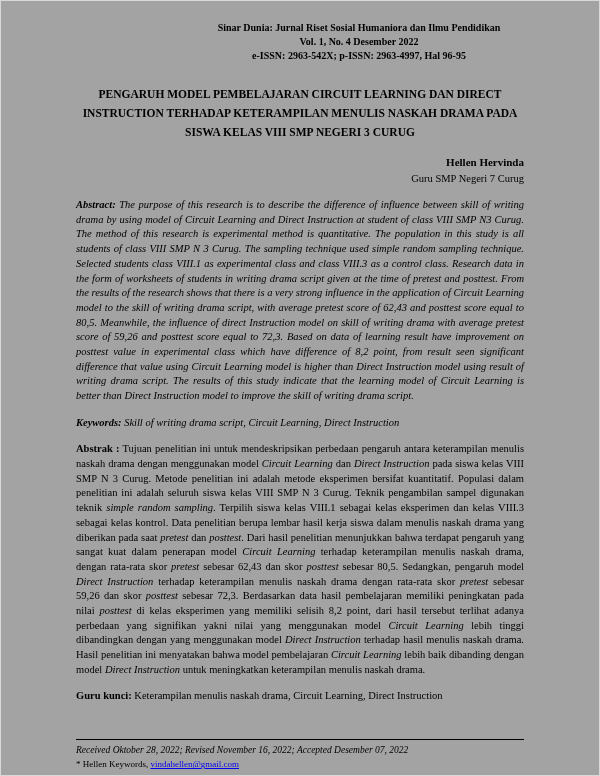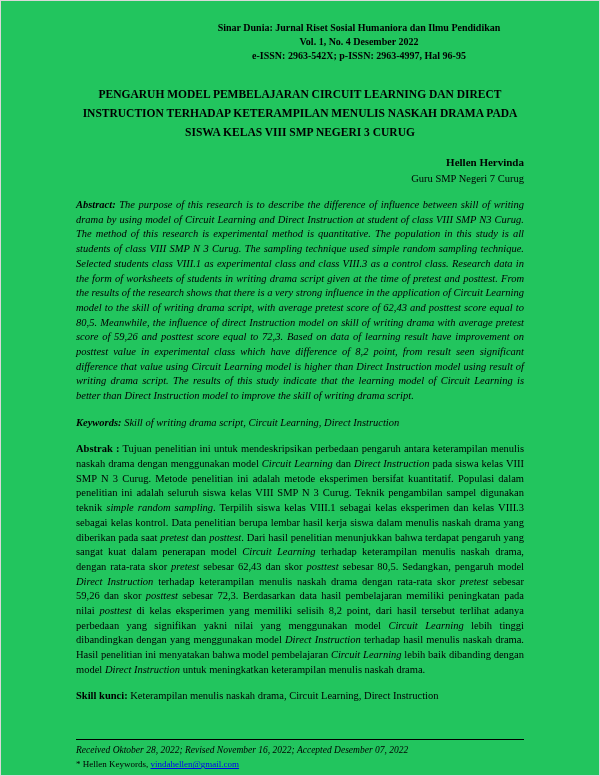--- a/index.html
+++ b/index.html
@@ -1,21 +1,21 @@
 <!DOCTYPE html>
 <html><head>
 <meta charset="utf-8">
 <style>
   html, body { margin: 0; padding: 0; background: #f0f0f0; }
   .page {
     position: relative;
     width: 600px;
     height: 776px;
     margin: 0 auto;
-    background: #22c55e;
+    background: #a3a3a3;
     border: 1px solid #d9d9d9;
     box-sizing: border-box;
     padding: 20px 75px 0 75px;
     font-family: "Liberation Serif", serif;
     color: #000;
     overflow: hidden;
   }
   .journal-header {
     width: 330px;
     margin-left: auto;
@@ -91,21 +91,21 @@
 
   <p class="para italic">
     <span class="lbl-bi">Keywords:</span><span> Skill of writing drama script, Circuit Learning, Direct Instruction</span>
   </p>
 
   <p class="para">
     <span class="lbl-b">Abstrak :</span><span><span> Tujuan penelitian ini untuk mendeskripsikan perbedaan pengaruh antara keterampilan menulis naskah drama dengan menggunakan model </span><span style="font-style: italic;">Circuit Learning</span><span> dan </span><span style="font-style: italic;">Direct Instruction</span><span> pada siswa kelas VIII SMP N 3 Curug. Metode penelitian ini adalah metode eksperimen bersifat kuantitatif. Populasi dalam penelitian ini adalah seluruh siswa kelas VIII SMP N 3 Curug. Teknik pengambilan sampel digunakan teknik </span><span style="font-style: italic;">simple random sampling</span><span>. Terpilih siswa kelas VIII.1 sebagai kelas eksperimen dan kelas VIII.3 sebagai kelas kontrol. Data penelitian berupa lembar hasil kerja siswa dalam menulis naskah drama yang diberikan pada saat </span><span style="font-style: italic;">pretest</span><span> dan </span><span style="font-style: italic;">posttest</span><span>. Dari hasil penelitian menunjukkan bahwa terdapat pengaruh yang sangat kuat dalam penerapan model </span><span style="font-style: italic;">Circuit Learning</span><span> terhadap keterampilan menulis naskah drama, dengan rata-rata skor </span><span style="font-style: italic;">pretest</span><span> sebesar 62,43 dan skor </span><span style="font-style: italic;">posttest</span><span> sebesar 80,5. Sedangkan, pengaruh model </span><span style="font-style: italic;">Direct Instruction</span><span> terhadap keterampilan menulis naskah drama dengan rata-rata skor </span><span style="font-style: italic;">pretest</span><span> sebesar 59,26 dan skor </span><span style="font-style: italic;">posttest</span><span> sebesar 72,3. Berdasarkan data hasil pembelajaran memiliki peningkatan pada nilai </span><span style="font-style: italic;">posttest</span><span> di kelas eksperimen yang memiliki selisih 8,2 point, dari hasil tersebut terlihat adanya perbedaan yang signifikan yakni nilai yang menggunakan model </span><span style="font-style: italic;">Circuit Learning</span><span> lebih tinggi dibandingkan dengan yang menggunakan model </span><span style="font-style: italic;">Direct Instruction</span><span> terhadap hasil menulis naskah drama. Hasil penelitian ini menyatakan bahwa model pembelajaran </span><span style="font-style: italic;">Circuit Learning</span><span> lebih baik dibanding dengan model </span><span style="font-style: italic;">Direct Instruction</span><span> untuk meningkatkan keterampilan menulis naskah drama.</span></span>
   </p>
 
   <p class="para">
-    <span class="lbl-b">Skill kunci:</span><span> Keterampilan menulis naskah drama, Circuit Learning, Direct Instruction</span>
+    <span class="lbl-b">Guru kunci:</span><span> Keterampilan menulis naskah drama, Circuit Learning, Direct Instruction</span>
   </p>
 
   <div class="footer">
     <div class="received-line">Received Oktober 28, 2022; Revised November 16, 2022; Accepted Desember 07, 2022</div>
     <div class="footnote-line">
       <span>* Hellen Keywords, </span><span class="link">vindahellen@gmail.com</span>
     </div>
   </div>
 
 </div>

